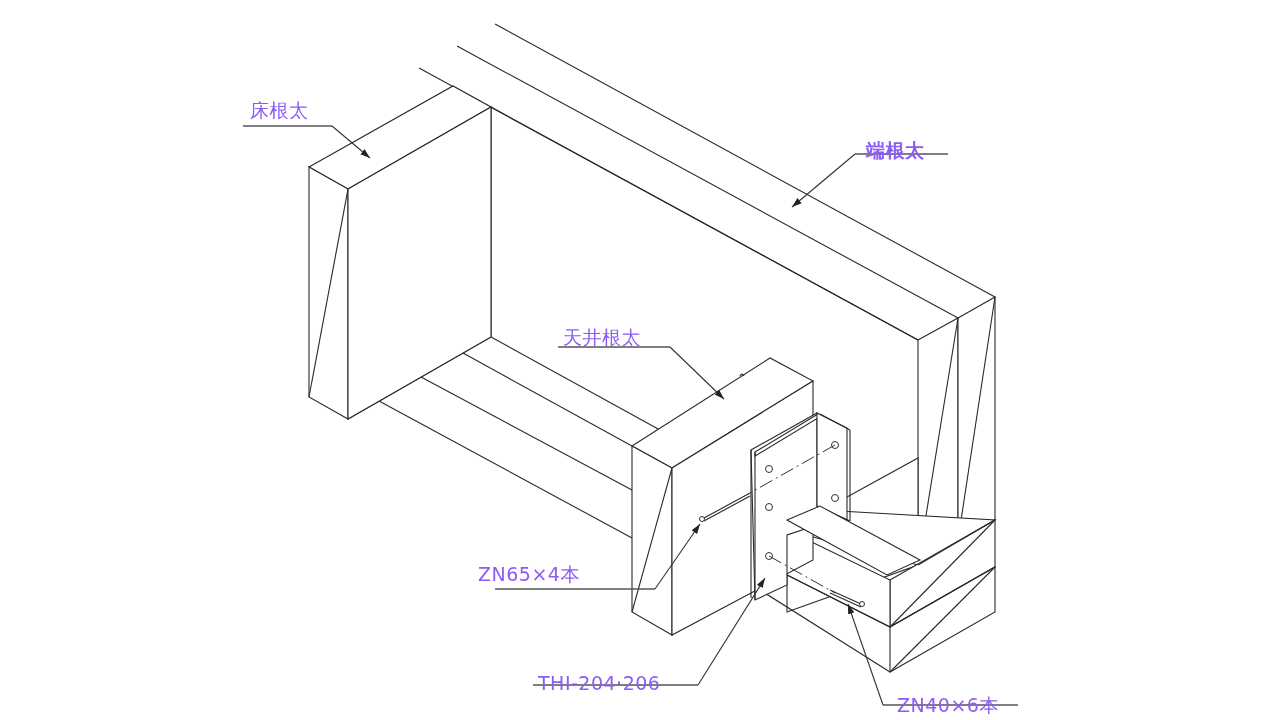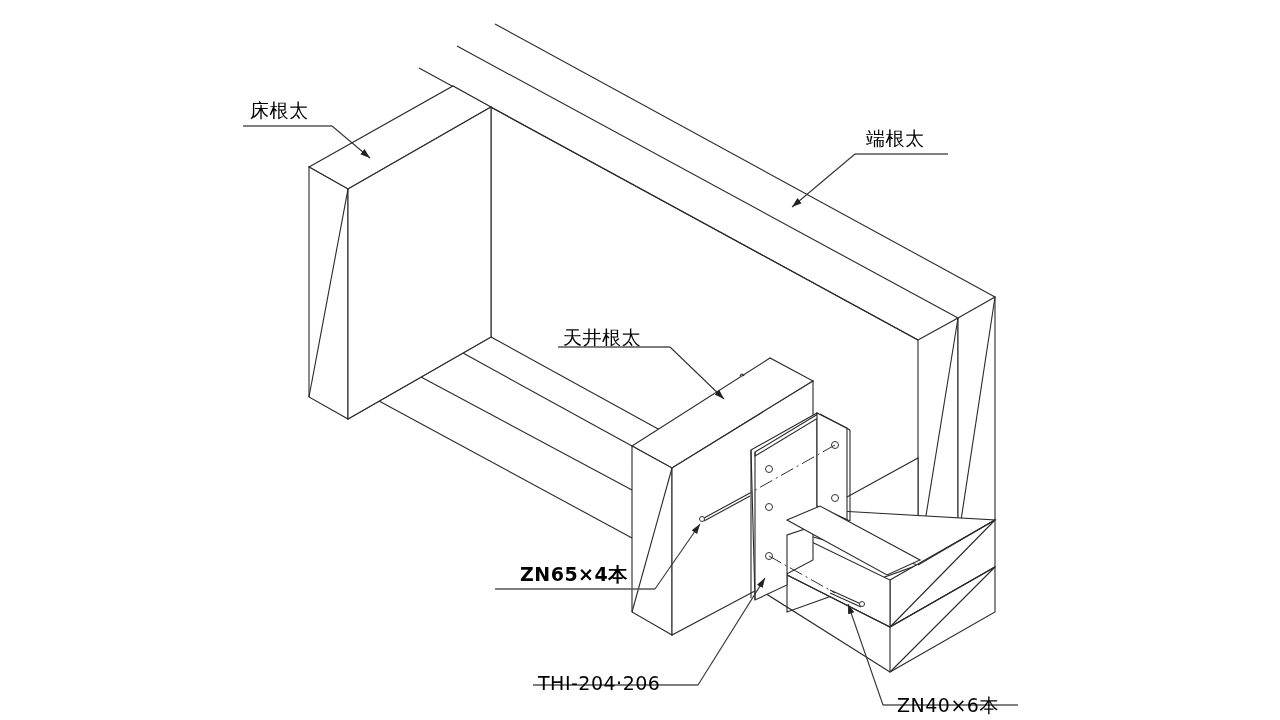--- a/index.html
+++ b/index.html
@@ -3,21 +3,21 @@
 <meta charset="utf-8">
 <style>
   html, body { margin: 0; padding: 0; background: #ffffff; }
   body { width: 1280px; height: 720px; overflow: hidden; position: relative; font-family: "DejaVu Sans", sans-serif; }
   #stage { position: absolute; left: 0; top: 0; width: 1280px; height: 720px; }
   svg { position: absolute; left: 0; top: 0; }
   .ln { stroke: #2a2a2a; stroke-width: 1.1; fill: none; }
   .face { fill: #ffffff; stroke: #2a2a2a; stroke-width: 1.1; }
   .ldr { stroke: #333; stroke-width: 1.1; fill: none; }
   .uline { stroke: #555; stroke-width: 1.4; }
-  .label { position: absolute; font-size: 19px; color: #000000; white-space: nowrap; letter-spacing: 0.5px; }
+  .label { position: absolute; font-size: 19px; color: #8b5cf6; white-space: nowrap; letter-spacing: 0.5px; }
   .hole { fill: #fff; stroke: #333; stroke-width: 1; }
   .dash { stroke: #333; stroke-width: 1; stroke-dasharray: 14 4 2 4; fill: none; }
 </style>
 </head>
 <body>
 
 <div id="stage">
 <svg width="1280" height="720" viewBox="0 0 1280 720">
   <defs>
     <marker id="arr" markerWidth="10" markerHeight="8" refX="9" refY="4" orient="auto">
@@ -119,18 +119,18 @@
 
     <line class="uline" x1="533" y1="685" x2="698" y2="685"></line>
     <polyline class="ldr" points="698,685 765,578" marker-end="url(#arr)"></polyline>
 
     <line class="uline" x1="883" y1="705" x2="1018" y2="705"></line>
     <polyline class="ldr" points="883,705 848,604" marker-end="url(#arr)"></polyline>
   </g>
 </svg>
 
 <div class="label" style="left:250px;top:98px;">床根太</div>
-<div class="label" style="left:866px;top:126px;">端根太</div>
+<div class="label" style="left:866px;top:138px;font-weight:bold;">端根太</div>
 <div class="label" style="left:563px;top:325px;">天井根太</div>
-<div class="label" style="left:520px;top:562px;font-weight:bold;">ZN65×4本</div>
+<div class="label" style="left:478px;top:562px;">ZN65×4本</div>
 <div class="label" style="left:538px;top:656px;margin-top:16px;">THI-204·206</div>
 <div class="label" style="left:897px;top:668px;margin-top:25px;">ZN40×6本</div>
 </div>
 
 </body></html>

